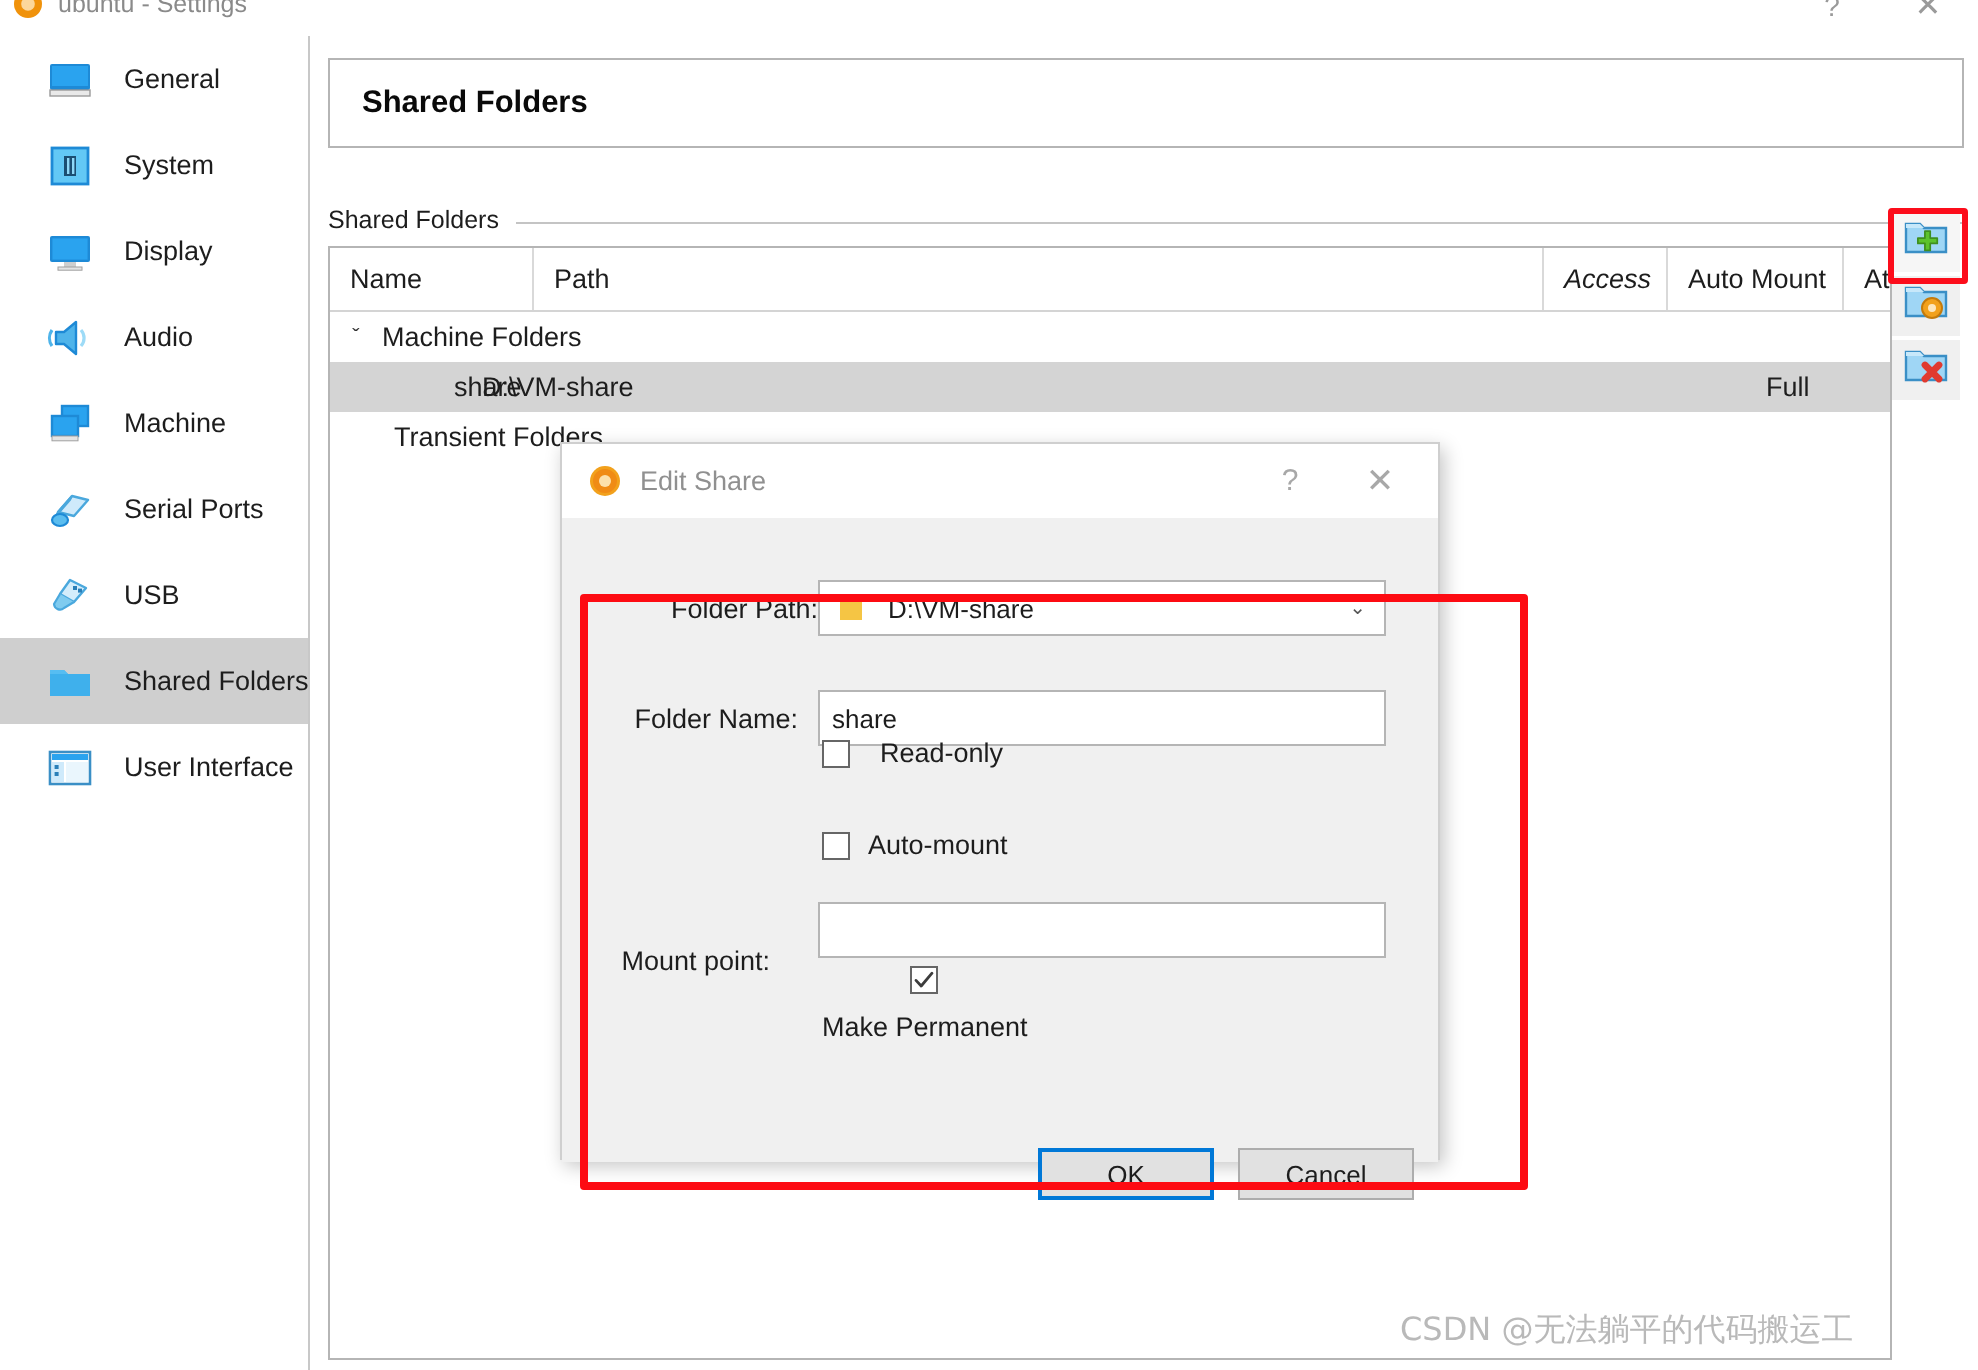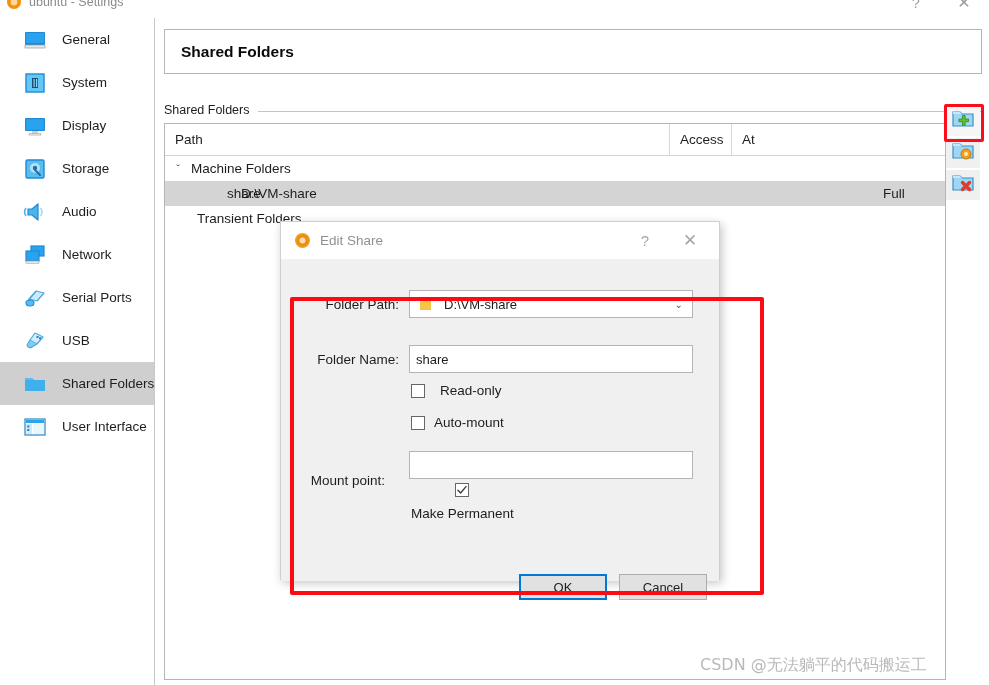--- a/index.html
+++ b/index.html
@@ -139,21 +139,21 @@
     color: #1d1d1d;
     display: flex;
     align-items: center;
     padding-left: 10px;
     border-right: 1px solid #d9d9d9;
     white-space: nowrap;
     overflow: hidden;
   }
   .th.c-name { width: 102px; }
   .th.c-path { width: 505px; }
-  .th.c-access { width: 62px; }
+  .th.c-access { width: 62px; font-style: italic; }
   .th.c-automount { width: 88px; }
   .th.c-at { width: 23px; border-right: none; }
 
   .trow {
     display: flex;
     height: 25px;
     align-items: center;
     font-size: 13.5px;
     color: #1d1d1d;
     white-space: nowrap;
@@ -248,21 +248,21 @@
     align-items: center;
   }
   .field-label {
     font-size: 13.5px;
     color: #1d1d1d;
     text-align: right;
     white-space: nowrap;
   }
 
   .r-folderpath { left: 0; top: 31px; width: 440px; }
-  .r-folderpath .field-label { width: 128px; padding-right: 10px; }
+  .r-folderpath .field-label { width: 128px; }
   .combo {
     width: 284px; height: 28px;
     background: #ffffff;
     border: 1px solid #b5b5b5;
     display: flex;
     align-items: center;
     position: relative;
   }
   .combo-folder-ico { margin-left: 9px; width: 13px; height: 15px; }
   .combo-text {
@@ -292,21 +292,21 @@
     padding-left: 6px;
   }
 
   .chk-row {
     position: absolute;
     left: 130px;
     display: flex;
     align-items: center;
     gap: 9px;
   }
-  .chk-readonly  { top: 124px; gap: 15px; }
+  .chk-readonly  { top: 110px; gap: 15px; }
   .chk-automount { top: 156px; }
   .chk-permanent { top: 224px; flex-direction: column; }
   .chkbox {
     width: 14px; height: 14px;
     background: #ffffff;
     border: 1px solid #666;
     display: flex;
     align-items: center;
     justify-content: center;
   }
@@ -410,52 +410,41 @@
         <svg width="26" height="26" viewBox="0 0 26 26">
           <rect x="3" y="5" width="20" height="13" rx="1" fill="#1e8ad6"></rect>
           <rect x="4.2" y="6.2" width="17.6" height="10.6" fill="#2aa3ef"></rect>
           <rect x="10" y="18" width="6" height="3" fill="#cfcfcf"></rect>
           <rect x="7" y="20.5" width="12" height="1.6" fill="#e4e4e4" stroke="#a0a0a0" stroke-width="0.5"></rect>
         </svg>
       </span>
       <span class="side-label">Display</span>
     </div>
 
-    <div class="side-item">
-      <span class="side-ico">
-        <svg width="26" height="26" viewBox="0 0 26 26">
-          <rect x="4" y="4" width="18" height="18" rx="1.5" fill="#5bbdef" stroke="#1e8ad6" stroke-width="1.4"></rect>
-          <circle cx="13" cy="12" r="5" fill="#ffffff" opacity="0.55"></circle>
-          <circle cx="13" cy="12" r="2.2" fill="#1e6ea8"></circle>
-          <path d="M13 14 L18 19" stroke="#1e6ea8" stroke-width="2" stroke-linecap="round"></path>
-        </svg>
-      </span>
-      <span class="side-label">Storage</span>
-    </div>
 
     <div class="side-item">
       <span class="side-ico">
         <svg width="26" height="26" viewBox="0 0 26 26">
           <path d="M6 10 L10 10 L16 5 L16 21 L10 16 L6 16 Z" fill="#4fb4ea" stroke="#1e8ad6" stroke-width="1.2" stroke-linejoin="round"></path>
           <path d="M4 9 A7 7 0 0 0 4 17" stroke="#4fb4ea" stroke-width="1.6" fill="none"></path>
           <path d="M18.5 9 A6 6 0 0 1 18.5 17" stroke="#9ddbf7" stroke-width="1.6" fill="none"></path>
         </svg>
       </span>
       <span class="side-label">Audio</span>
     </div>
 
     <div class="side-item">
       <span class="side-ico">
         <svg width="26" height="26" viewBox="0 0 26 26">
           <rect x="9" y="4" width="13" height="10" fill="#2aa3ef" stroke="#1e8ad6" stroke-width="1.2"></rect>
           <rect x="4" y="9" width="13" height="10" fill="#2aa3ef" stroke="#1e8ad6" stroke-width="1.2"></rect>
           <rect x="4" y="19" width="13" height="2.4" fill="#e4e4e4" stroke="#a0a0a0" stroke-width="0.5"></rect>
         </svg>
       </span>
-      <span class="side-label">Network</span>
+      <span class="side-label">Machine</span>
     </div>
 
     <div class="side-item">
       <span class="side-ico">
         <svg width="26" height="26" viewBox="0 0 26 26">
           <path d="M7 14 L14 6 L22 8 L15 16 Z" fill="#cfeafb" stroke="#4aa8dd" stroke-width="1.2" stroke-linejoin="round"></path>
           <path d="M6 16 L13 8 L14 6 L7 14 Z" fill="#8fd0f0" stroke="#4aa8dd" stroke-width="1"></path>
           <ellipse cx="8" cy="18" rx="4" ry="3" fill="#5bbdef" stroke="#1e8ad6" stroke-width="1.1"></ellipse>
         </svg>
       </span>
@@ -505,22 +494,24 @@
     <div class="page-header">
       <span class="page-header-title">Shared Folders</span>
     </div>
 
     <div class="group-label">Shared Folders</div>
     <div class="group-rule"></div>
 
     <div class="table-box">
 
       <div class="thead">
+        <div class="th c-name">Name</div>
         <div class="th c-path">Path</div>
         <div class="th c-access">Access</div>
+        <div class="th c-automount">Auto Mount</div>
         <div class="th c-at">At</div>
       </div>
 
       <div class="trow">
         <span class="tw-arrow">ˇ</span>
         <span class="cell-group">Machine Folders</span>
       </div>
 
       <div class="trow selected">
         <span class="cell-name indent-1">share</span>

